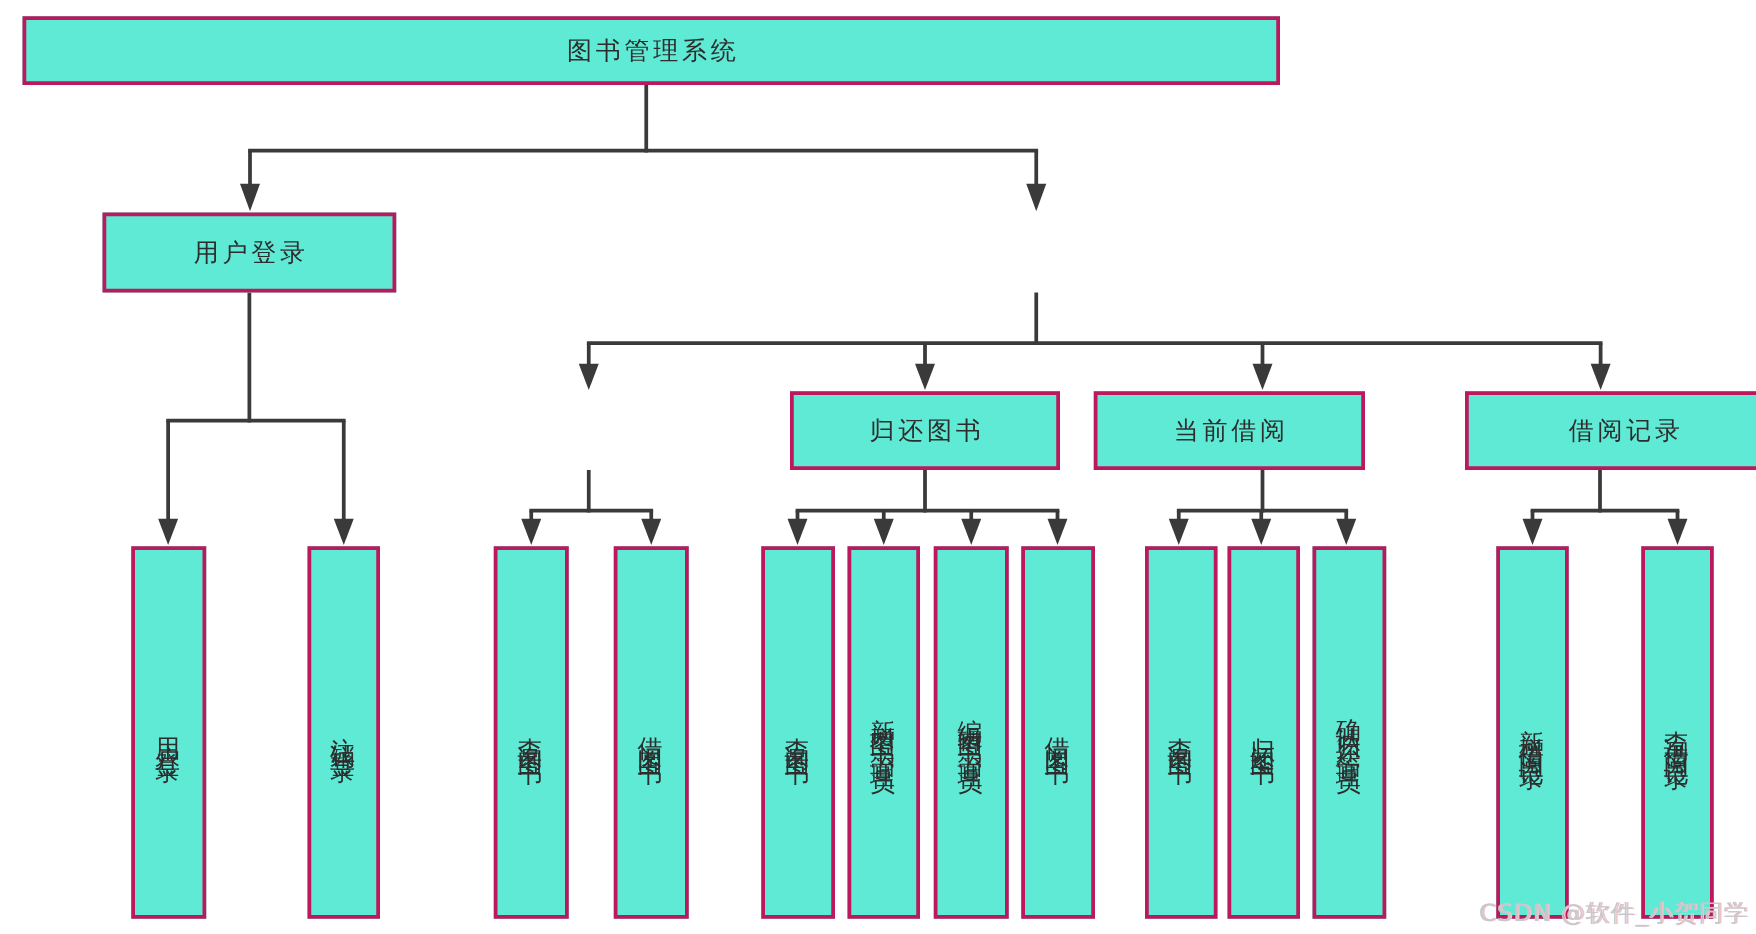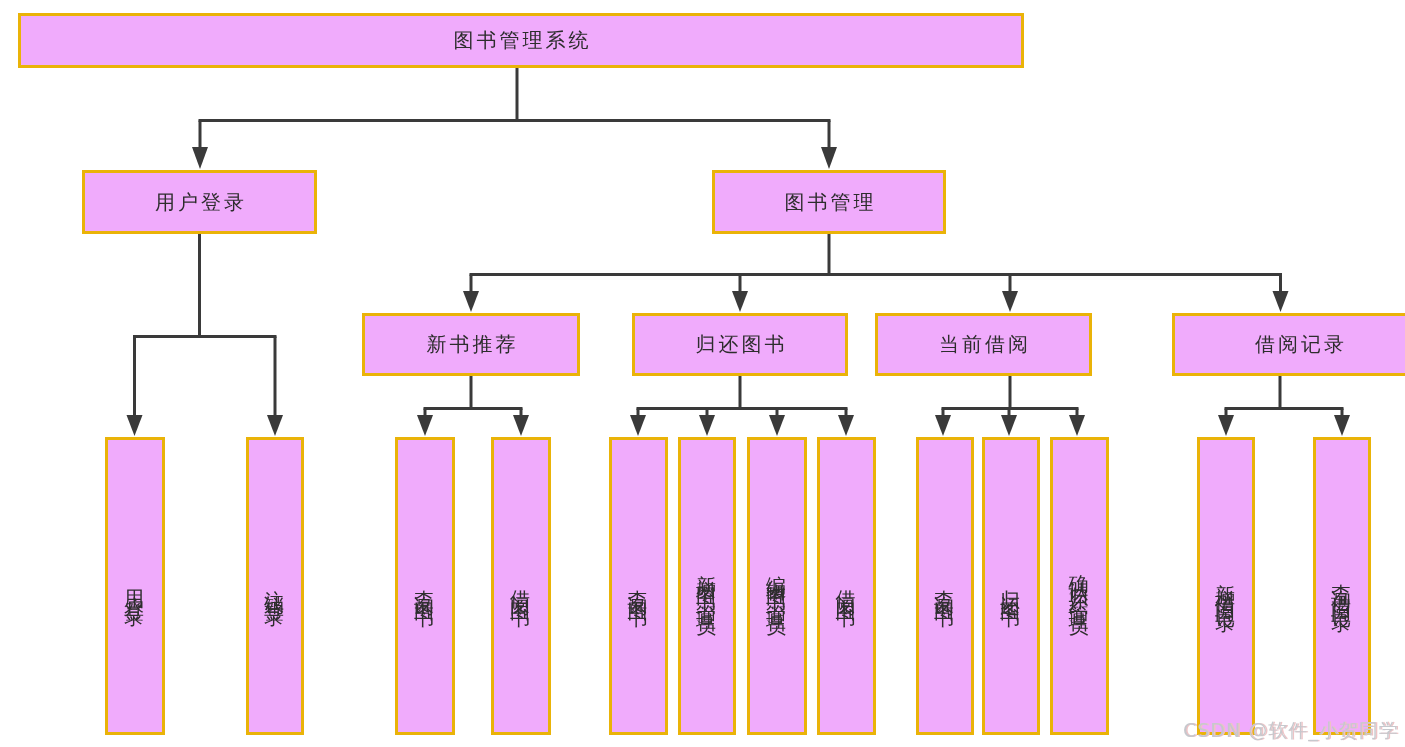--- a/index.html
+++ b/index.html
@@ -7,22 +7,22 @@
     position: relative;
     width: 1405px;
     height: 747px;
     background: #ffffff;
     font-family: "DejaVu Sans", sans-serif;
     overflow: hidden;
   }
   .box {
     position: absolute;
     box-sizing: border-box;
-    background: #f0abfc;
-    border: 3px solid #eab308;
+    background: #5eead4;
+    border: 3px solid #be185d;
     display: flex;
     align-items: center;
     justify-content: center;
     color: #2d2d2d;
     font-size: 20px;
     letter-spacing: 3px;
     text-indent: 3px;
     white-space: nowrap;
     z-index: 2;
   }
@@ -122,23 +122,21 @@
       <polygon points="1001,415 1017,415 1009,436"></polygon>
       <polygon points="1069,415 1085,415 1077,436"></polygon>
       <polygon points="1218,415 1234,415 1226,436"></polygon>
       <polygon points="1334,415 1350,415 1342,436"></polygon>
     </g>
   </svg>
 
   <div class="box" style="left:18px; top:13px; width:1006px; height:55px;">图书管理系统</div>
 
   <div class="box" style="left:82px; top:170px; width:235px; height:64px;">用户登录</div>
-  <div class="box" style="left:712px; top:170px; width:234px; height:64px;">图书管理</div>
 
-  <div class="box" style="left:362px; top:313px; width:218px; height:63px;">新书推荐</div>
   <div class="box" style="left:632px; top:313px; width:216px; height:63px;">归还图书</div>
   <div class="box" style="left:875px; top:313px; width:217px; height:63px;">当前借阅</div>
   <div class="box" style="left:1172px; top:313px; width:255px; height:63px;">借阅记录</div>
 
   <div class="box leaf" style="left:105px; top:437px; width:60px; height:298px;">用户登录</div>
   <div class="box leaf" style="left:246px; top:437px; width:58px; height:298px;">注销登录</div>
 
   <div class="box leaf" style="left:395px; top:437px; width:60px; height:298px;">查询图书</div>
   <div class="box leaf" style="left:491px; top:437px; width:60px; height:298px;">借阅图书</div>
 

